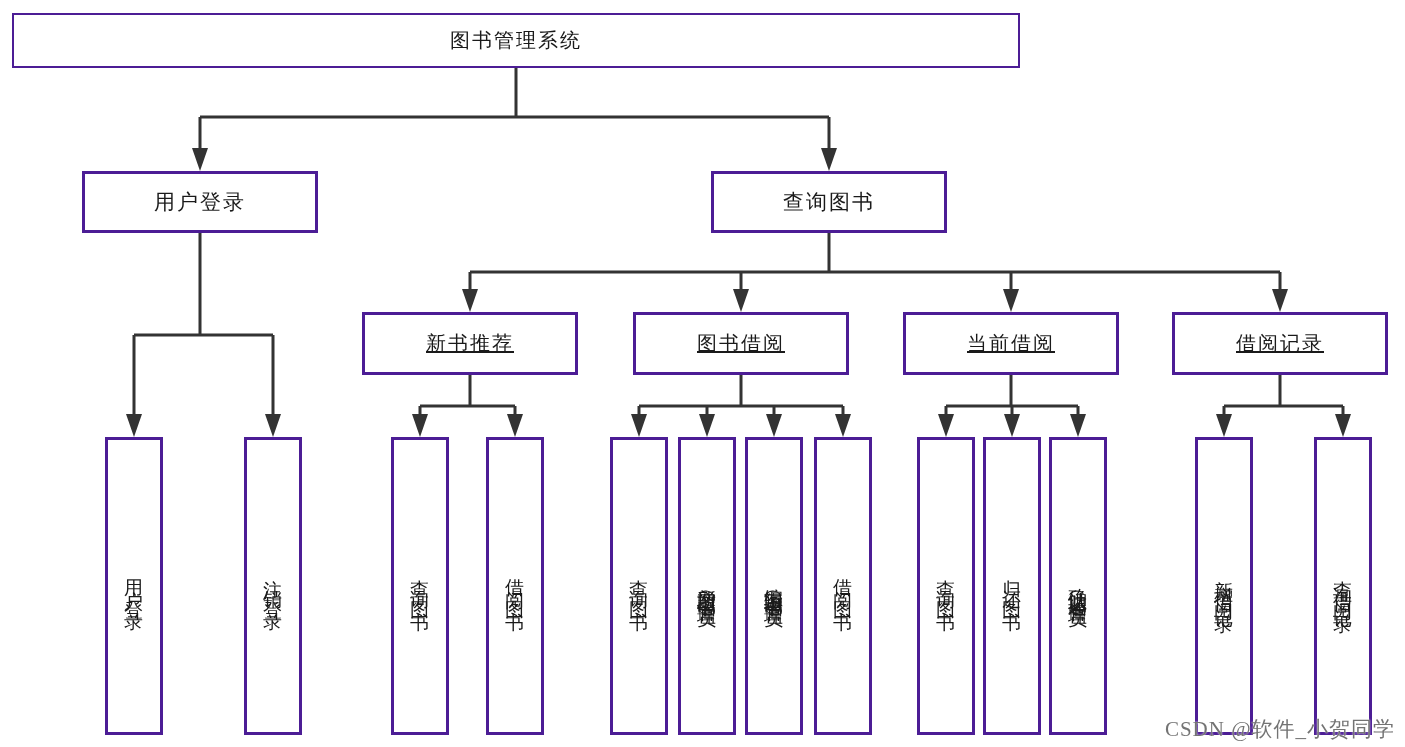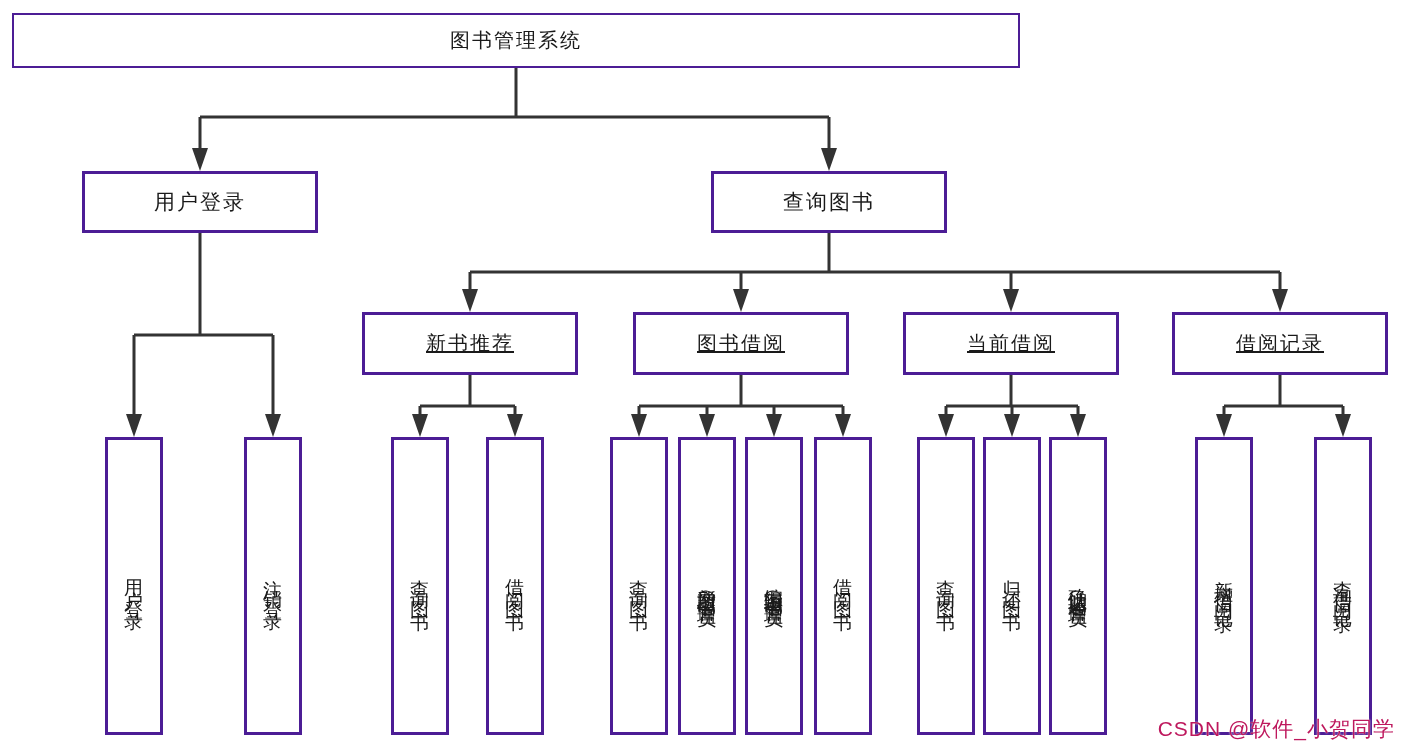--- a/index.html
+++ b/index.html
@@ -61,24 +61,25 @@
     white-space: nowrap;
   }
   .vtext.mid { letter-spacing: 7px; }
   .vtext.tight { letter-spacing: 3px; }
   #watermark {
     position: absolute;
     right: 10px;
     bottom: 4px;
     z-index: 5;
     font-size: 21px;
-    color: #be185d;
+    color: #737373;
     letter-spacing: 1px;
     text-shadow: 0 0 2px #ffffff;
     white-space: nowrap;
+    font-family: Liberation Serif, serif;
   }
 </style>
 </head>
 <body>
 
 <div id="canvas">
 
   <svg id="connectors" width="1405" height="747" viewBox="0 0 1405 747">
     <g stroke="#333333" stroke-width="3" fill="none">
 

